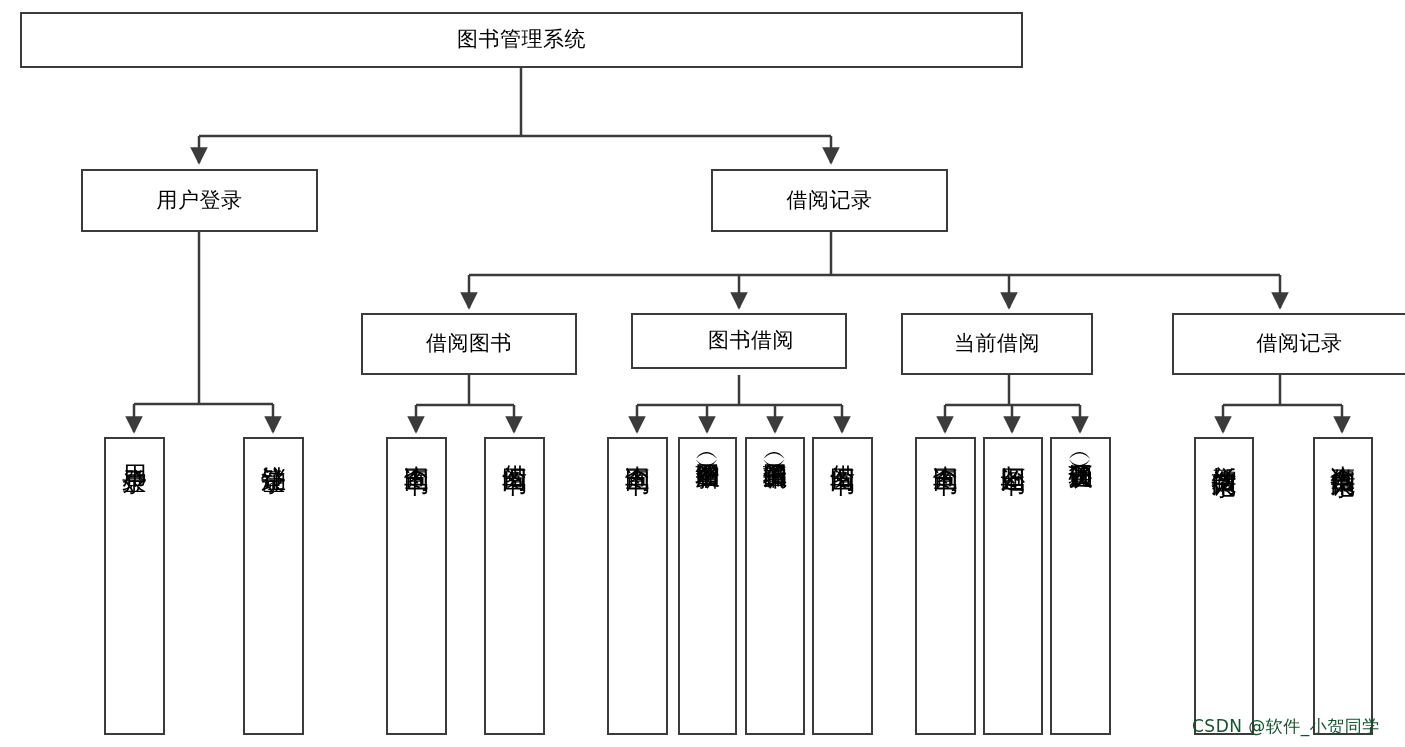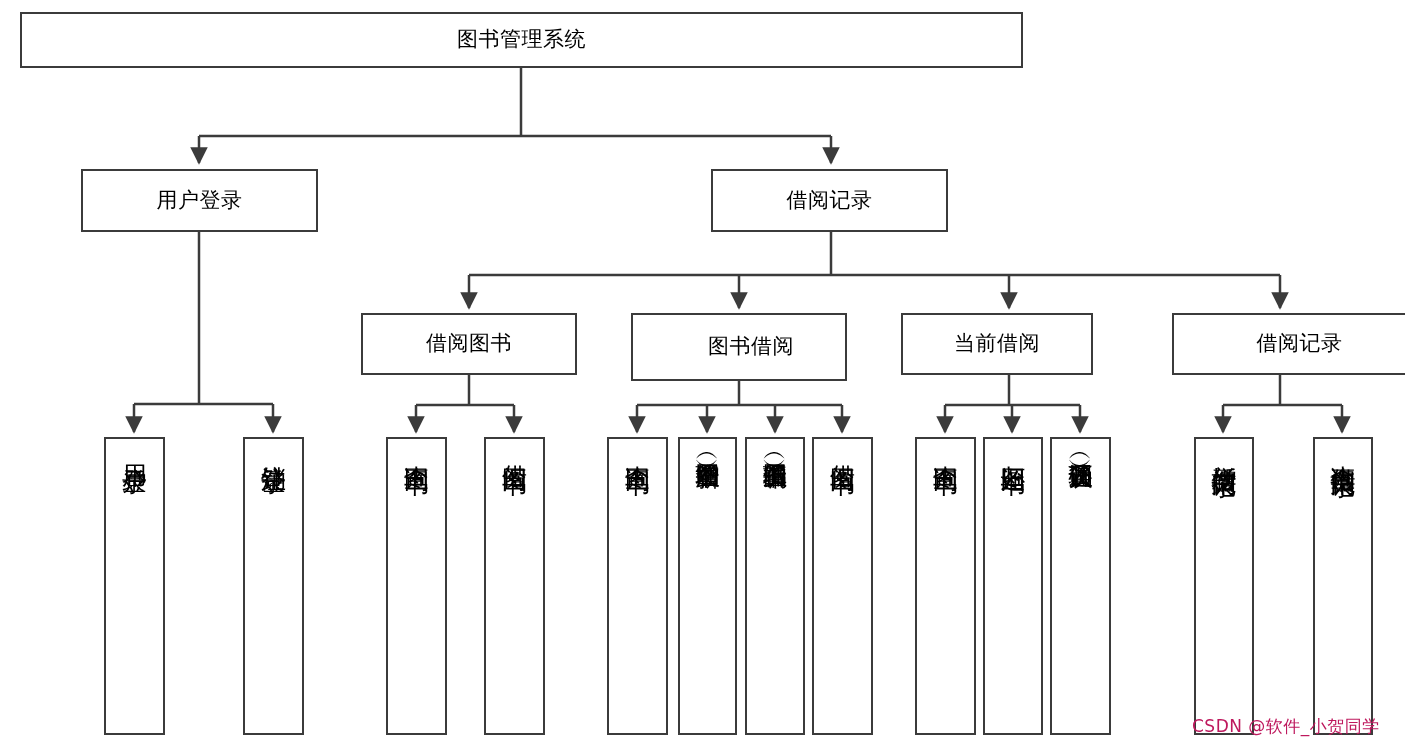--- a/index.html
+++ b/index.html
@@ -47,21 +47,21 @@
     text-orientation:upright;
     font-size:25px;
     letter-spacing:2px;
     line-height:1;
     height:auto;
   }
   .node.v.small .lbl{ font-size:24px; letter-spacing:0px; }
 
   .watermark{
     position:absolute;
-    color:#be185d;
+    color:#14532d;
     font-size:17px;
     letter-spacing:0.5px;
     white-space:nowrap;
     user-select:none;
   }
 </style>
 </head>
 <body>
 
 <div id="canvas">
@@ -123,21 +123,21 @@
   <div class="node h" style="left:81px;top:169px;width:237px;height:63px;">
     <span class="lbl">用户登录</span>
   </div>
   <div class="node h" style="left:711px;top:169px;width:237px;height:63px;">
     <span class="lbl">借阅记录</span>
   </div>
 
   <div class="node h" style="left:361px;top:313px;width:216px;height:62px;">
     <span class="lbl">借阅图书</span>
   </div>
-  <div class="node h" style="left:631px;top:313px;width:216px;height:68px;padding-left:24px;">
+  <div class="node h" style="left:631px;top:313px;width:216px;height:56px;padding-left:24px;">
     <span class="lbl">图书借阅</span>
   </div>
   <div class="node h" style="left:901px;top:313px;width:192px;height:62px;">
     <span class="lbl">当前借阅</span>
   </div>
   <div class="node h" style="left:1172px;top:313px;width:255px;height:62px;">
     <span class="lbl">借阅记录</span>
   </div>
 
   <div class="node v" style="left:104px;top:437px;width:61px;height:298px;">

